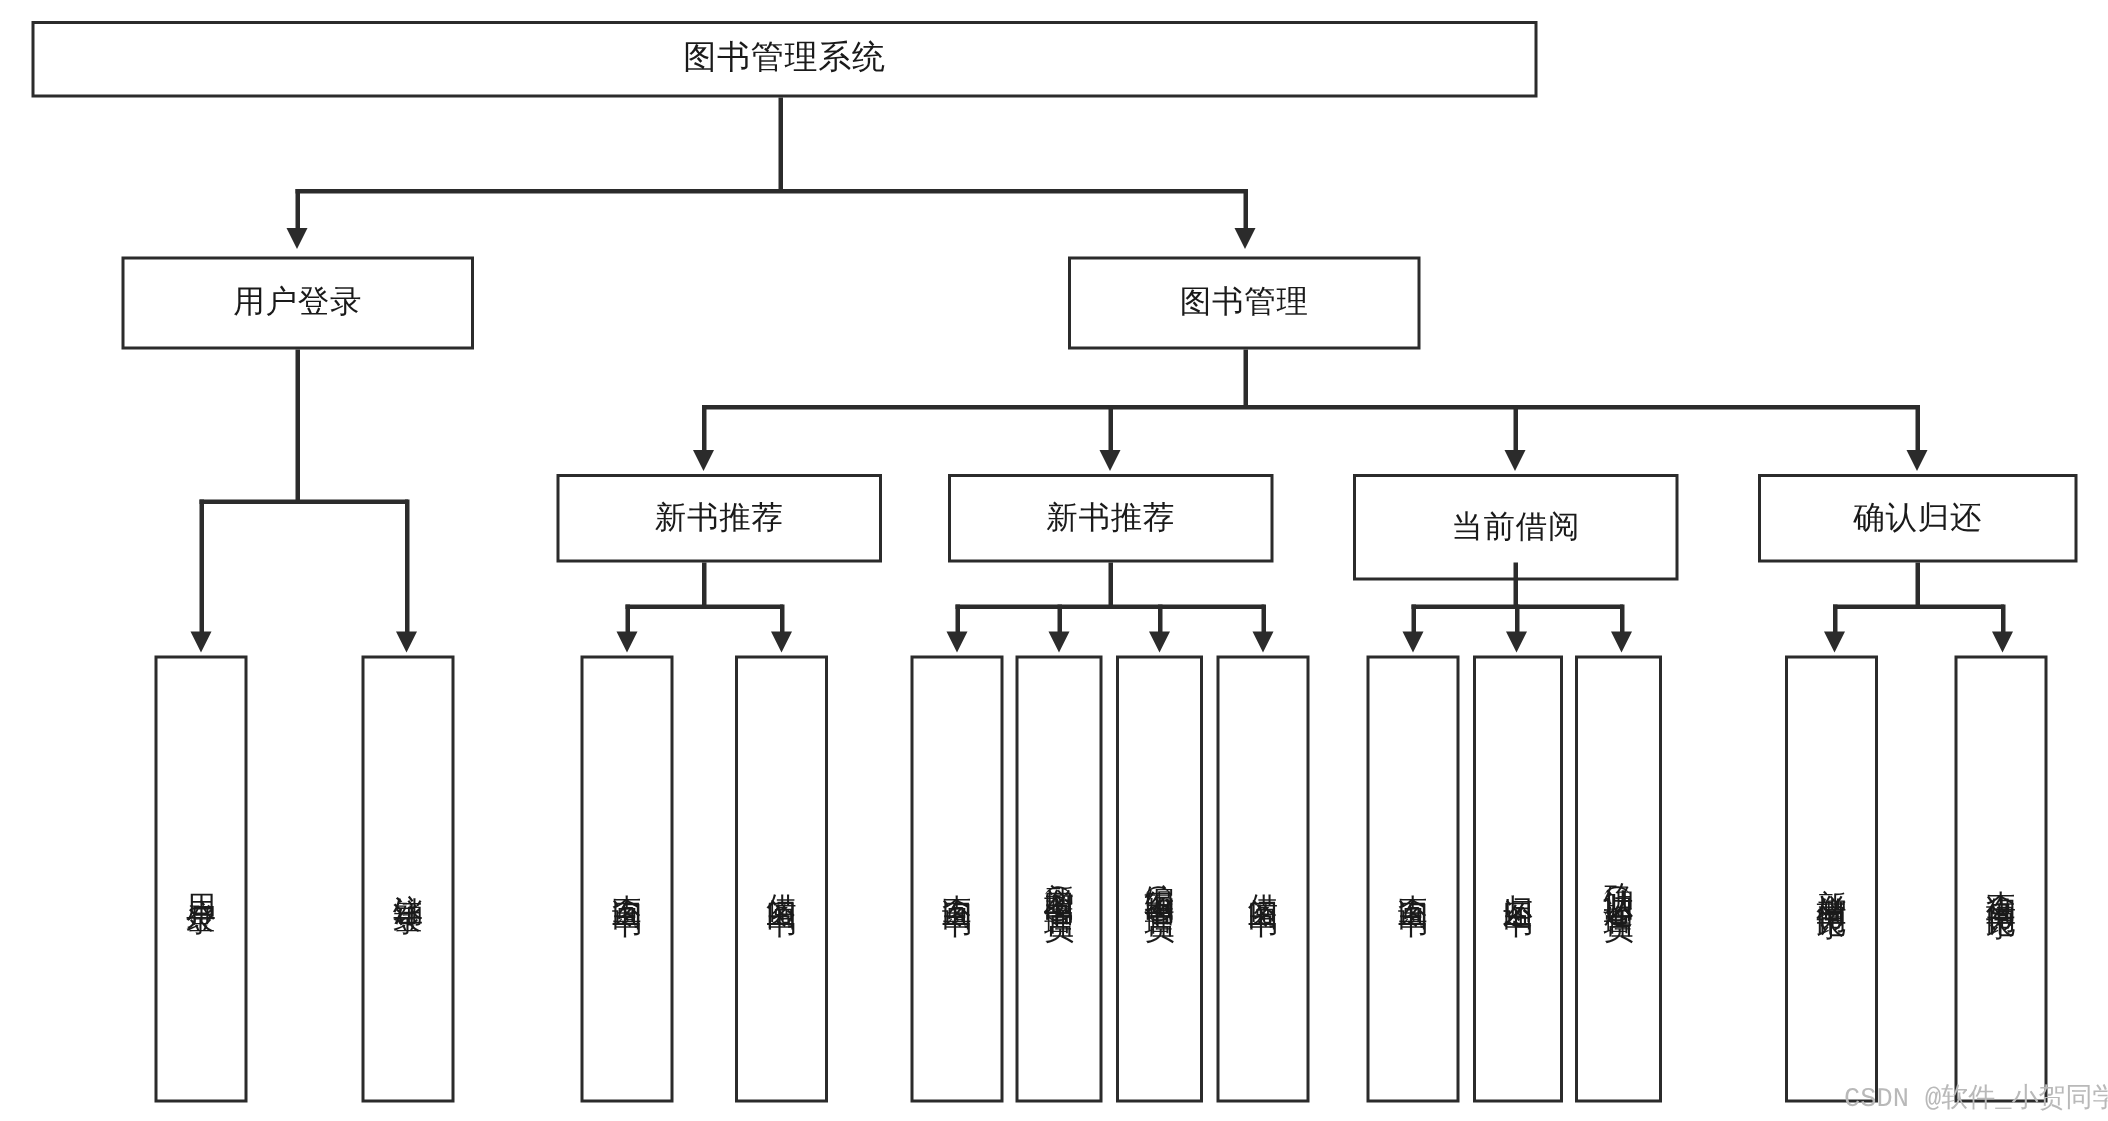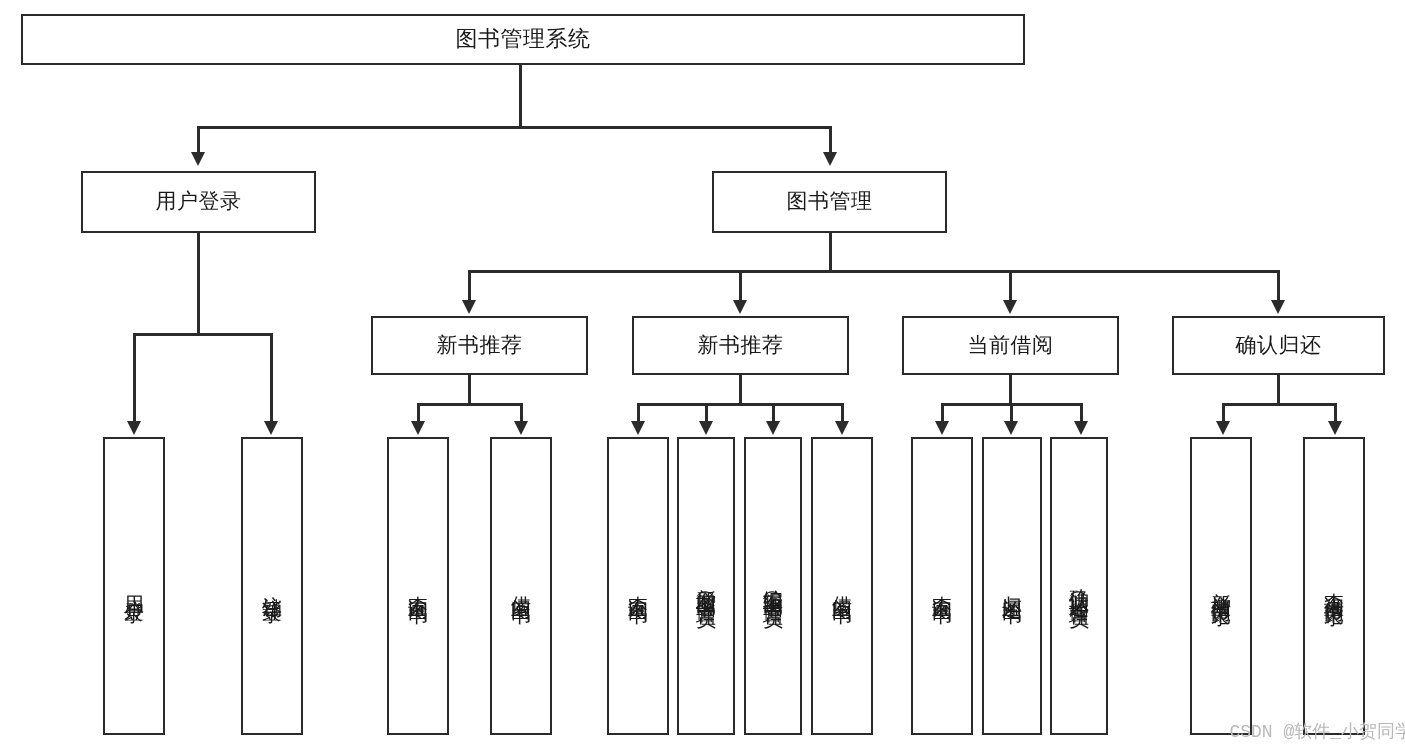--- a/index.html
+++ b/index.html
@@ -121,21 +121,21 @@
   <div class="arrow" style="left:1003px; top:300px;"></div>
   <div class="ln lnv" style="left:1277px; top:270px; width:2.5px; height:32px;"></div>
   <div class="arrow" style="left:1271px; top:300px;"></div>
 
   <div class="node h" style="left:371px; top:316px; width:217px; height:59px;">
     <span>新书推荐</span>
   </div>
   <div class="node h" style="left:632px; top:316px; width:217px; height:59px;">
     <span>新书推荐</span>
   </div>
-  <div class="node h" style="left:902px; top:316px; width:217px; height:59px;">
+  <div class="node h" style="left:902px; top:316px; width:217px; height:71px;">
     <span>当前借阅</span>
   </div>
   <div class="node h" style="left:1172px; top:316px; width:213px; height:59px;">
     <span>确认归还</span>
   </div>
 
   <div class="ln lnv" style="left:468px; top:375px; width:2.5px; height:30px;"></div>
   <div class="ln lnh" style="left:417px; top:403px; width:105px; height:2.5px;"></div>
   <div class="ln lnv" style="left:417px; top:403px; width:2.5px; height:20px;"></div>
   <div class="arrow" style="left:411px; top:421px;"></div>

